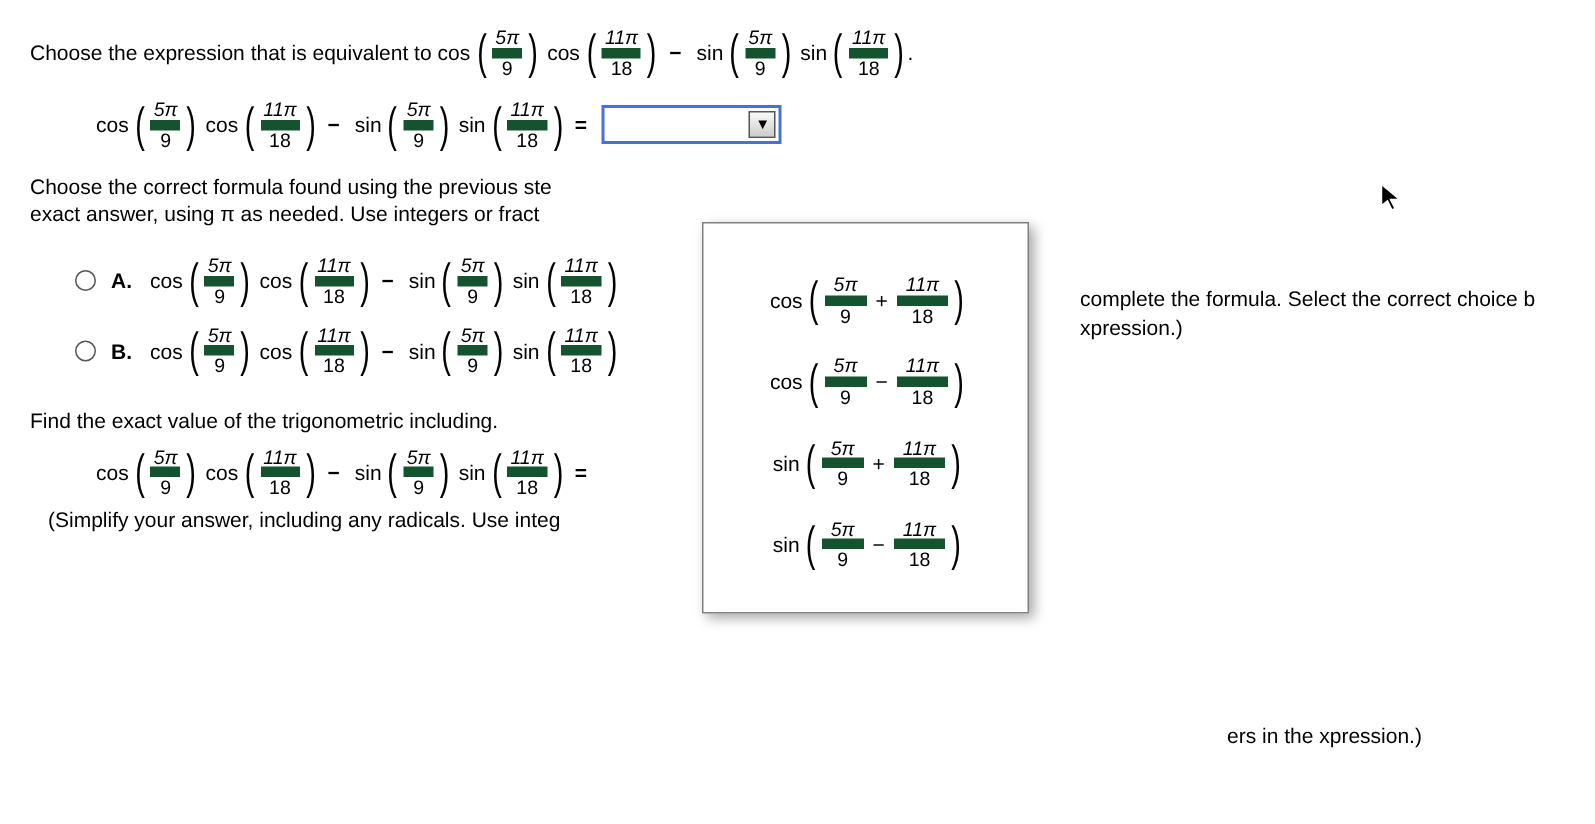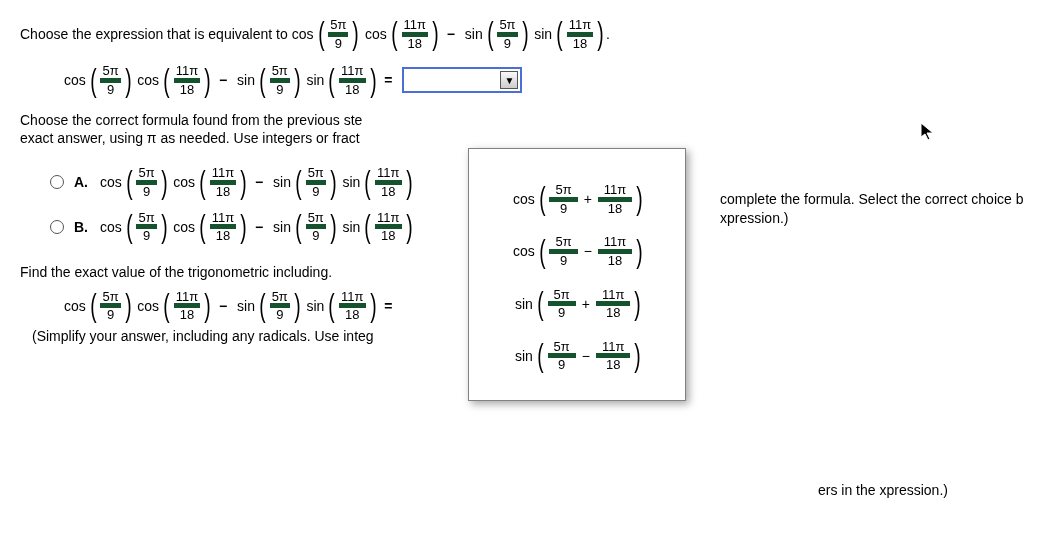--- a/index.html
+++ b/index.html
@@ -17,21 +17,21 @@
   .line { display: flex; align-items: center; flex-wrap: nowrap; margin-bottom: 6px; }
   .frac {
     display: inline-flex;
     flex-direction: column;
     align-items: center;
     vertical-align: middle;
     font-size: 13px;
     line-height: 1.05;
     margin: 0 2px;
   }
-  .frac .num { border-bottom: 5px solid #14532d; padding: 0 2px; }
+  .frac .num { border-bottom: 7px solid #14532d; padding: 0 2px; font-style: italic; }
   .frac .den { padding: 0 2px; }
   .paren-l, .paren-r {
     font-size: 32px;
     font-weight: 100;
     line-height: 0.8;
     transform: scaleX(0.6);
     display: inline-block;
     vertical-align: middle;
   }
   .op { margin: 0 6px; font-weight: bold; }
@@ -155,21 +155,21 @@
   <span class="paren-r">)</span>
   <span class="op">=</span>
   <span class="dropdown-box">
     <span class="dropdown-btn">
       <span>▼</span>
     </span>
   </span>
 </div>
 
 <div class="para">
-  <span>Choose the correct formula found from the previous ste</span><br>
+  <span>Choose the correct formula found using the previous ste</span><br>
   <span>exact answer, using π as needed. Use integers or fract</span>
 </div>
 
 <div class="opt-row" style="margin-top:18px;">
   <span class="radio"></span>
   <span class="opt-label">A.</span>
   <span class="fn">cos</span>
   <span class="paren-l">(</span>
   <span class="frac">
       <span class="num">5π</span>

